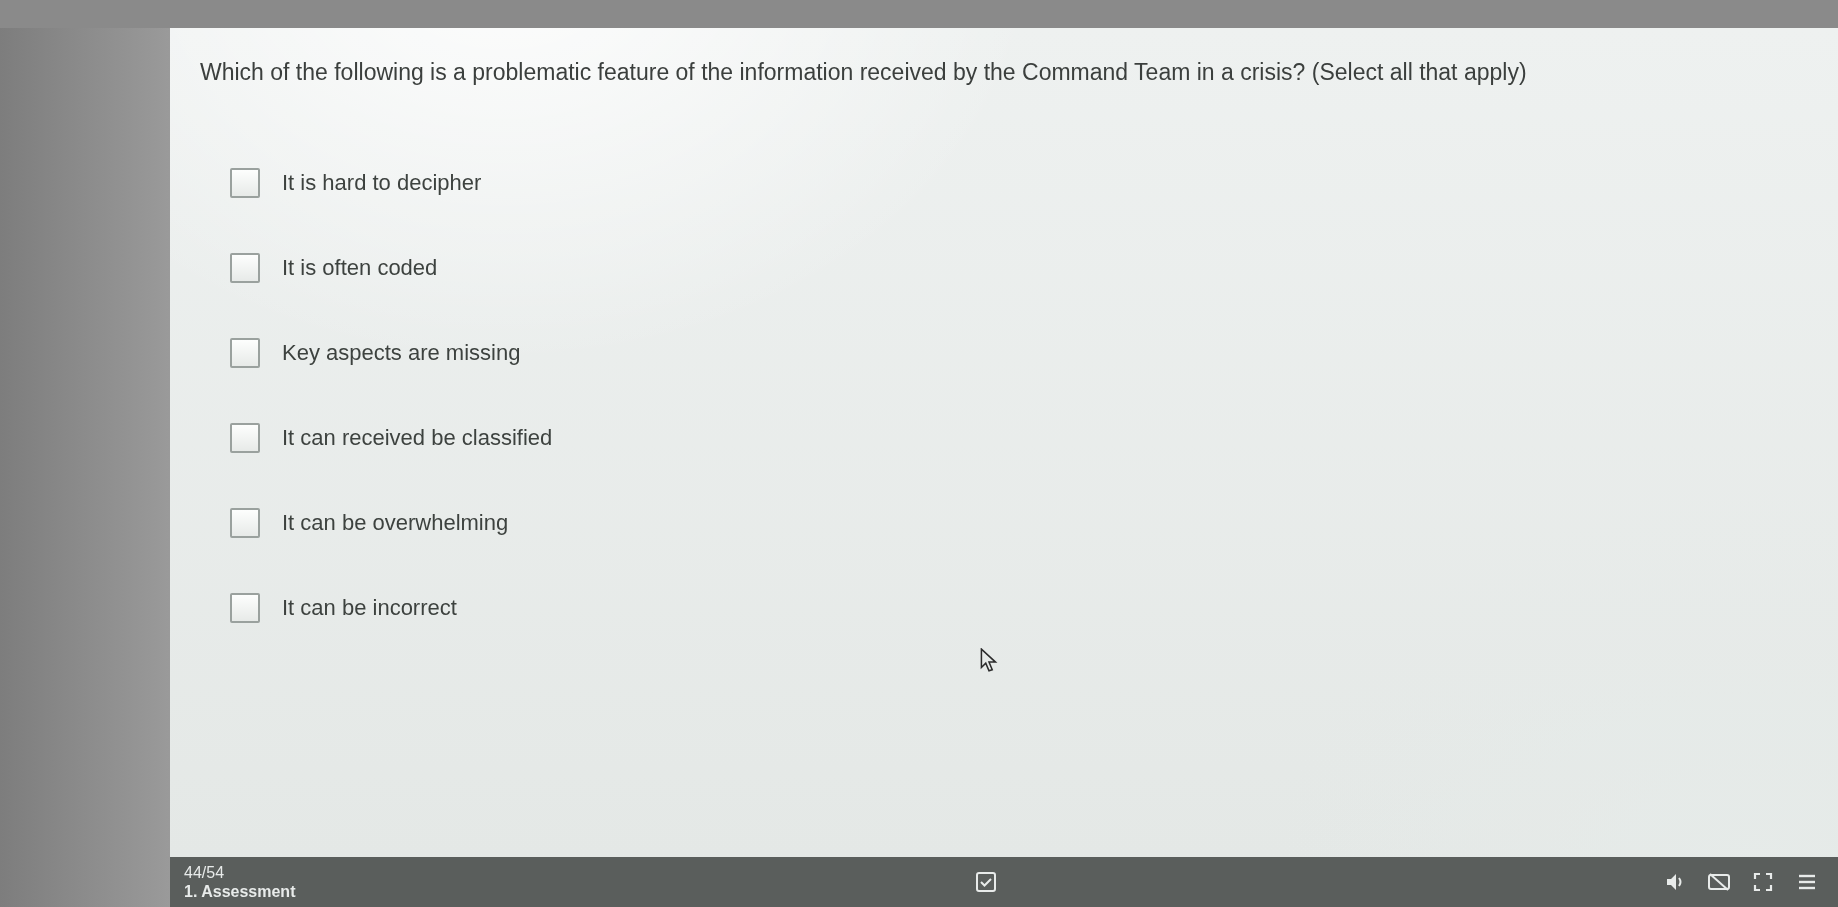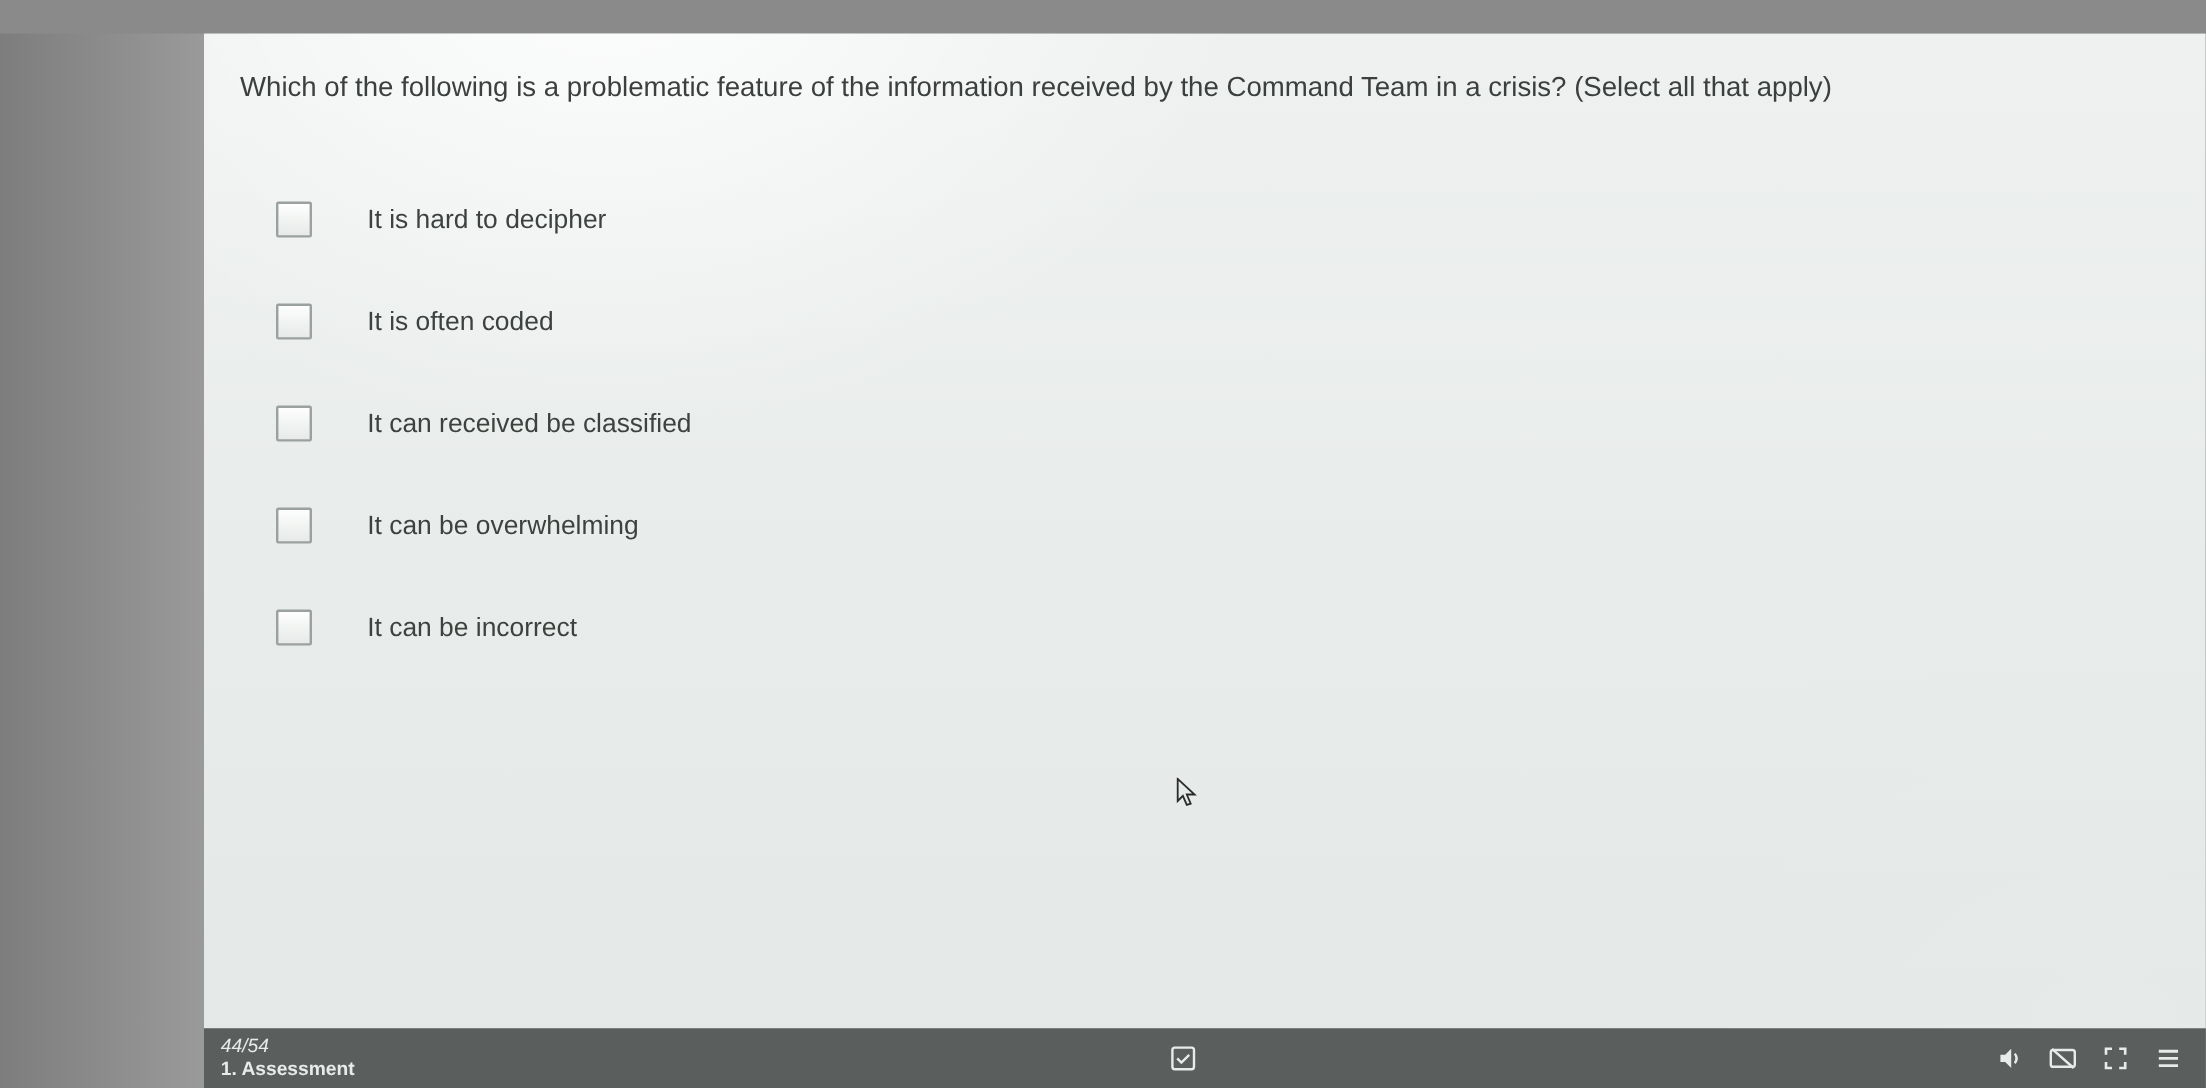--- a/index.html
+++ b/index.html
@@ -40,21 +40,21 @@
   }
   .options {
     position: absolute;
     top: 140px;
     left: 60px;
     right: 40px;
   }
   .option {
     display: flex;
     align-items: center;
-    gap: 46px;
+    gap: 22px;
     margin-bottom: 55px;
   }
   .checkbox {
     width: 30px;
     height: 30px;
     border: 2px solid #9aa19e;
     background: linear-gradient(180deg, #fdfefd, #e7eae8);
     border-radius: 2px;
     flex-shrink: 0;
     cursor: pointer;
@@ -77,21 +77,21 @@
     align-items: stretch;
   }
   .footer-left {
     display: flex;
     flex-direction: column;
     justify-content: center;
     padding: 4px 14px;
     font-size: 16px;
     line-height: 1.2;
   }
-  .footer-left .counter { font-weight: 500; font-style: italic; }
+  .footer-left .counter { font-weight: 500; }
   .footer-left .title { font-weight: 700; }
   .footer-center {
     flex: 1;
     display: flex;
     align-items: center;
     justify-content: center;
   }
   .footer-right {
     display: flex;
     align-items: center;
@@ -140,20 +140,24 @@
       <div class="option">
         <div class="checkbox"></div>
         <div class="option-label">It is hard to decipher</div>
       </div>
 
       <div class="option">
         <div class="checkbox"></div>
         <div class="option-label">It is often coded</div>
       </div>
 
+      <div class="option">
+        <div class="checkbox"></div>
+        <div class="option-label">Key aspects are missing</div>
+      </div>
 
       <div class="option">
         <div class="checkbox"></div>
         <div class="option-label">It can received be classified</div>
       </div>
 
       <div class="option">
         <div class="checkbox"></div>
         <div class="option-label">It can be overwhelming</div>
       </div>

